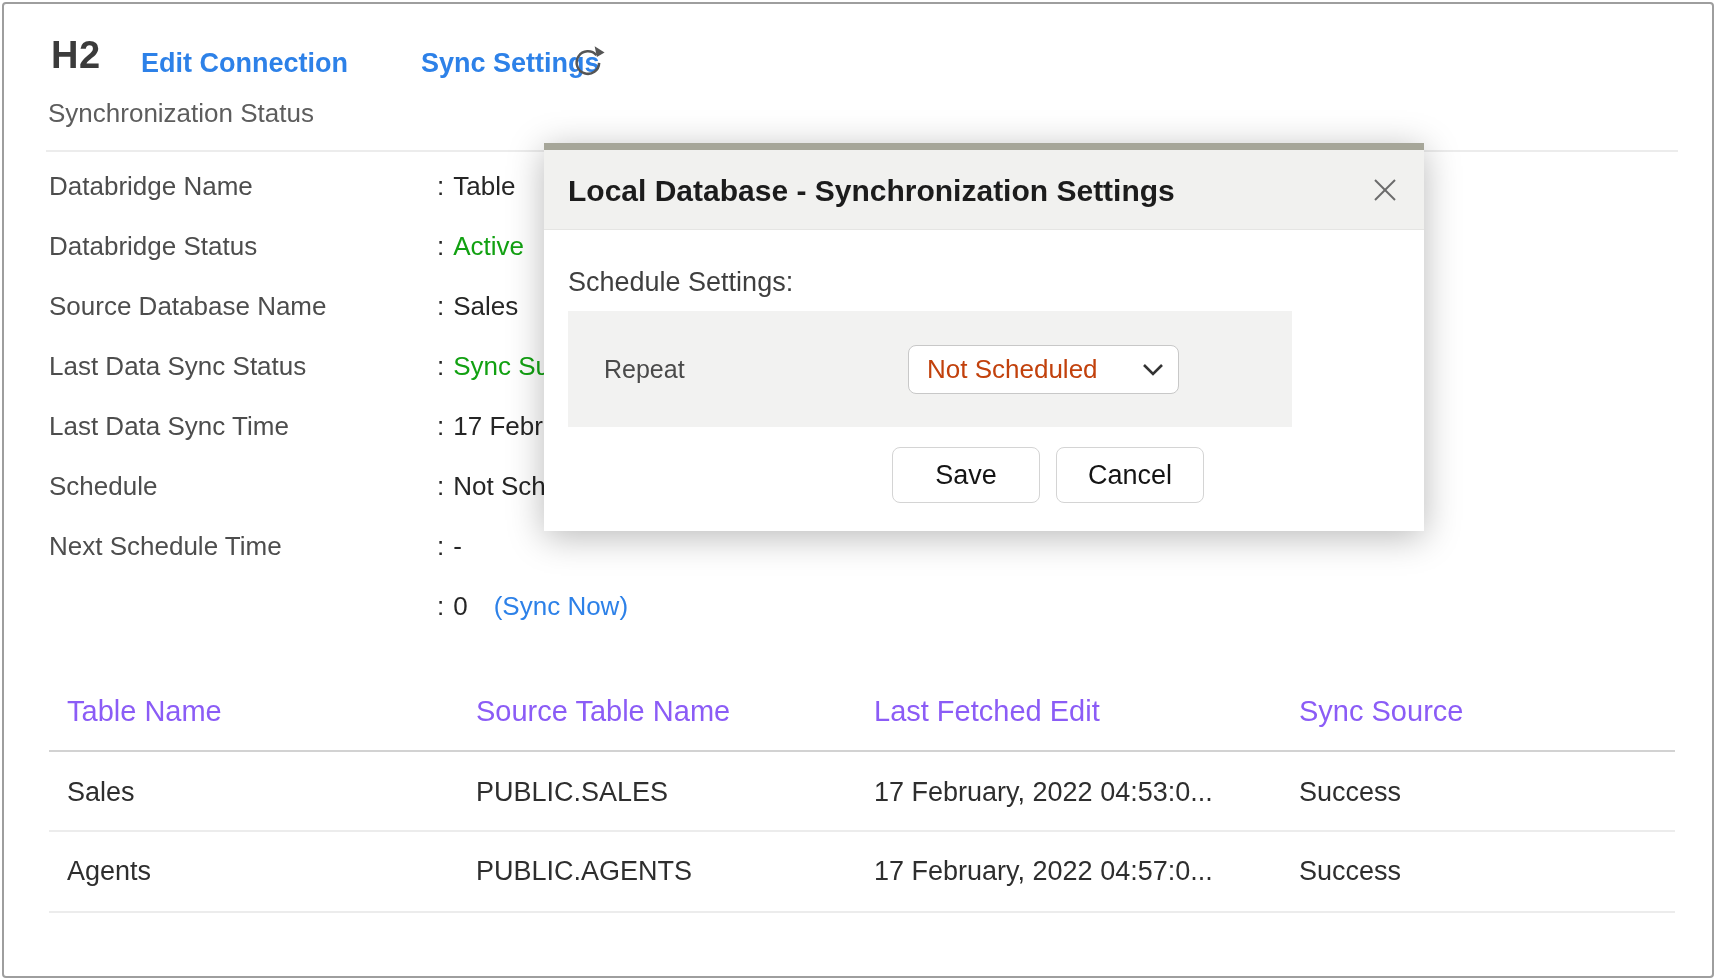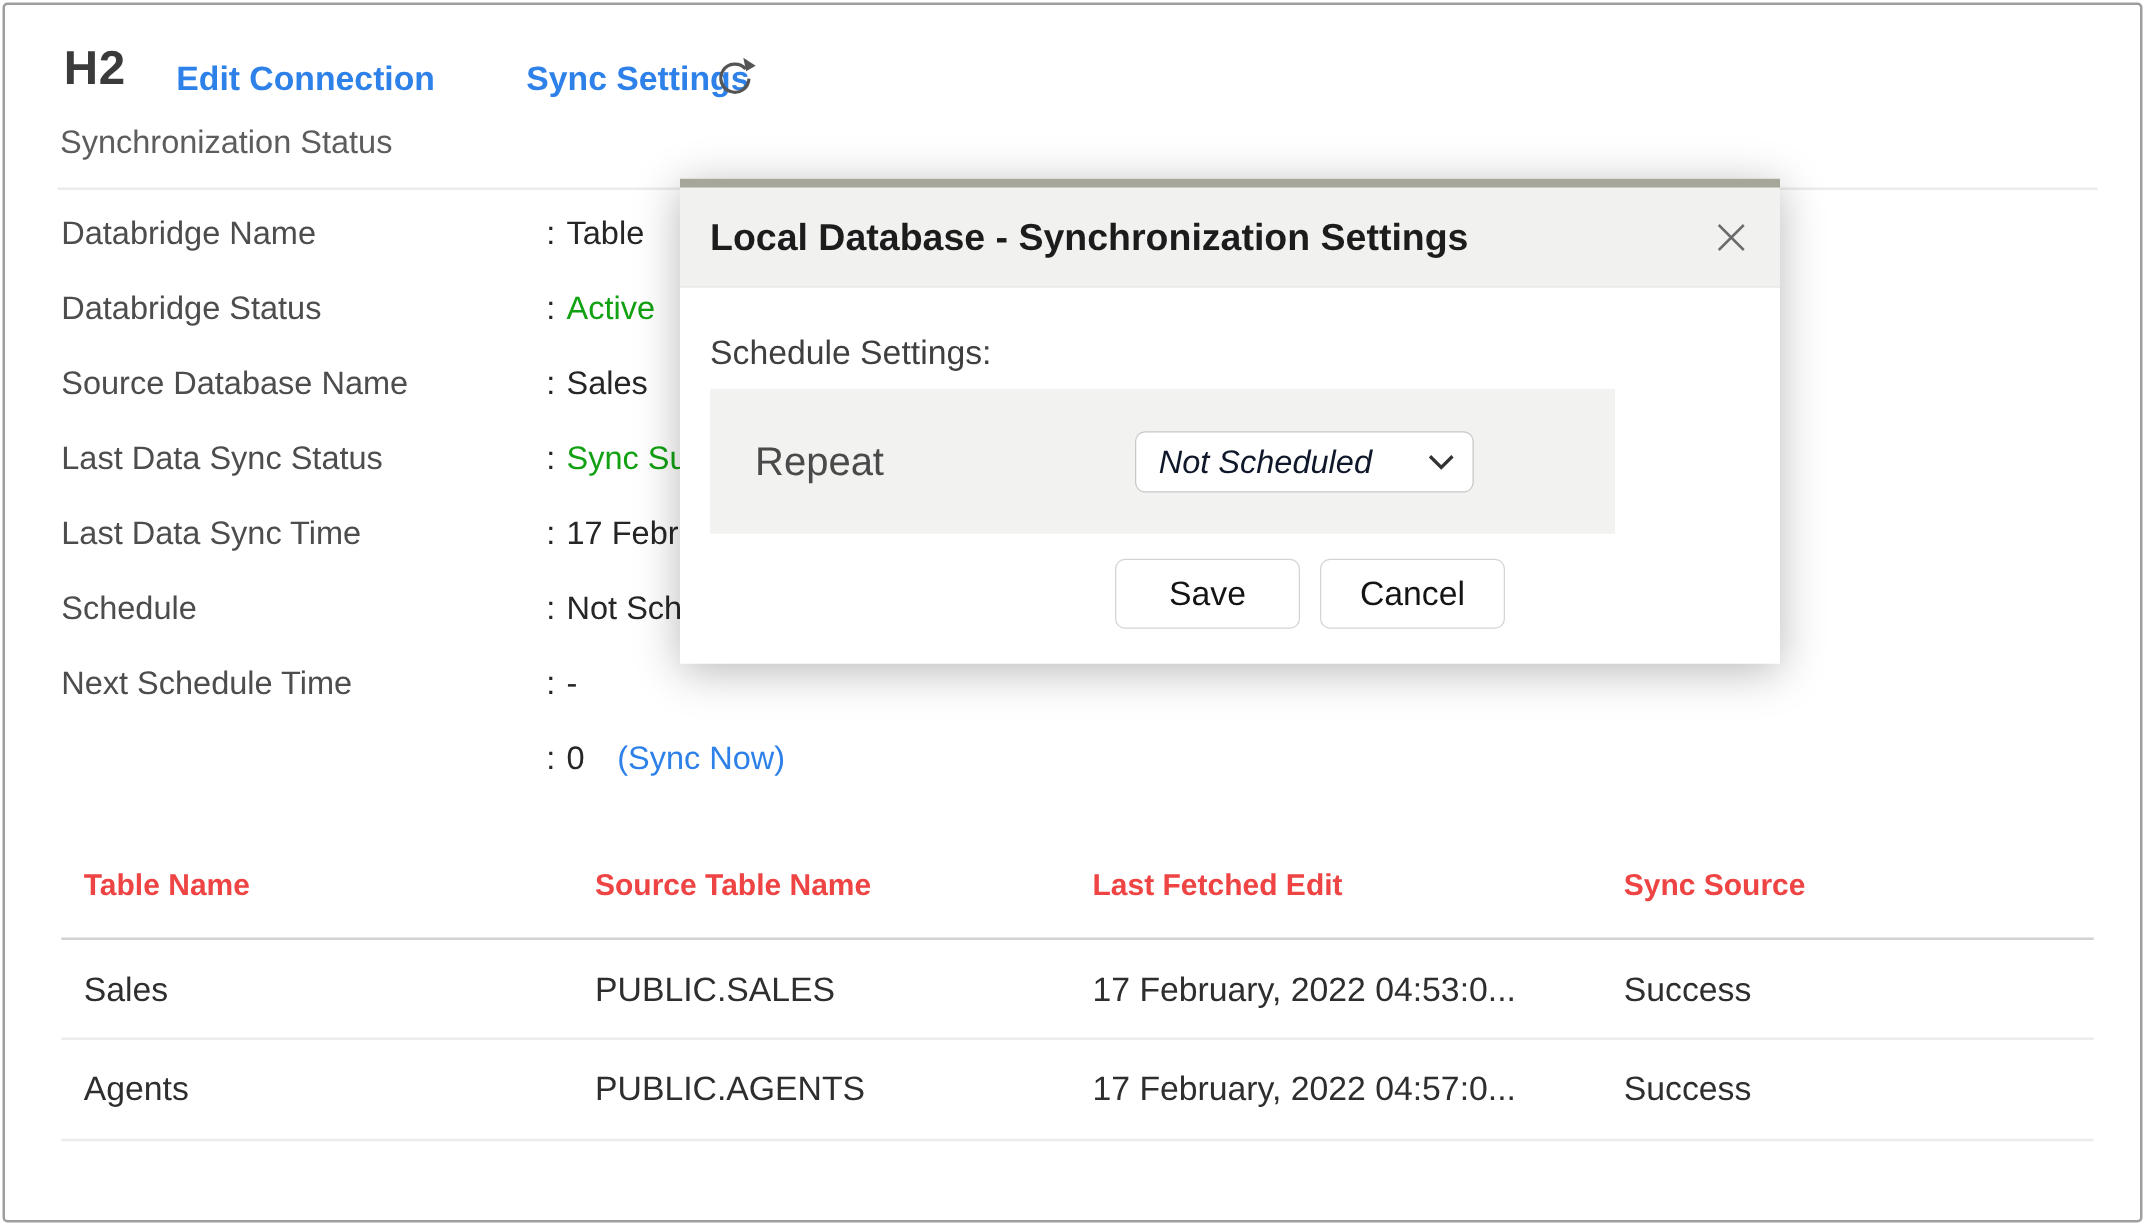--- a/index.html
+++ b/index.html
@@ -25,31 +25,31 @@
   .sync-now{color:#2d81e8;margin-left:26px;cursor:pointer;text-decoration:none;}
 
   
   .modal{position:absolute;left:540px;top:139px;width:880px;height:388px;background:#fff;box-shadow:0 6px 34px rgba(0,0,0,.28);z-index:10;}
   .modal-strip{position:absolute;left:0;top:0;width:100%;height:7px;}
   .modal-header{position:absolute;left:0;top:0;width:100%;height:87px;background:#f1f1ef;border-bottom:1px solid #e5e5e3;}
   .modal-title{position:absolute;left:24px;top:31px;font-size:30px;font-weight:700;color:#1c1c1c;white-space:nowrap;}
   .modal-close{position:absolute;right:22px;top:30px;width:34px;height:34px;cursor:pointer;}
   .section-label{position:absolute;left:24px;top:124px;font-size:27px;color:#3f3f3f;}
   .settings-box{position:absolute;left:24px;top:168px;width:724px;height:116px;background:#f2f2f1;}
-  .repeat-label{position:absolute;left:36px;top:0;height:116px;line-height:116px;font-size:32px;color:#4a4a4a;}
+  .repeat-label{position:absolute;left:36px;top:0;height:116px;line-height:116px;font-size:25px;color:#4a4a4a;}
   .repeat-select{position:absolute;left:340px;top:34px;width:271px;height:49px;background:#fff;border:1px solid #c8c8c8;border-radius:8px;cursor:pointer;}
-  .repeat-select .sel-text{position:absolute;left:18px;top:0;height:47px;line-height:47px;font-size:26px;color:#0f172a;white-space:nowrap;font-style:italic;}
+  .repeat-select .sel-text{position:absolute;left:18px;top:0;height:47px;line-height:47px;font-size:26px;color:#c2410c;white-space:nowrap;}
   .repeat-select svg{position:absolute;right:14px;top:17px;}
   .mbtn{position:absolute;top:304px;width:148px;height:56px;background:#fff;border:1px solid #d4d4d4;border-radius:8px;font-size:27px;color:#141414;text-align:center;line-height:54px;cursor:pointer;}
   .btn-save{left:348px;}
   .btn-cancel{left:512px;}
 
   
   .tcell{position:absolute;font-size:27px;color:#2e2e2e;white-space:nowrap;}
-  .thead .tcell{font-weight:700;color:#ef4444;font-size:24px;}
+  .thead .tcell{font-weight:400;color:#8b5cf6;font-size:29px;}
   .col0{left:63px;} .col1{left:472px;} .col2{left:870px;} .col3{left:1295px;}
   .tdivider{position:absolute;left:45px;width:1626px;height:0;}
   .div-head{top:746px;border-top:2px solid #d2d2d2;}
   .div-r1{top:826px;border-top:2px solid #ececec;}
   .div-r2{top:907px;border-top:2px solid #ececec;}
 </style>
 </head>
 <body>
 
 <div class="page">

